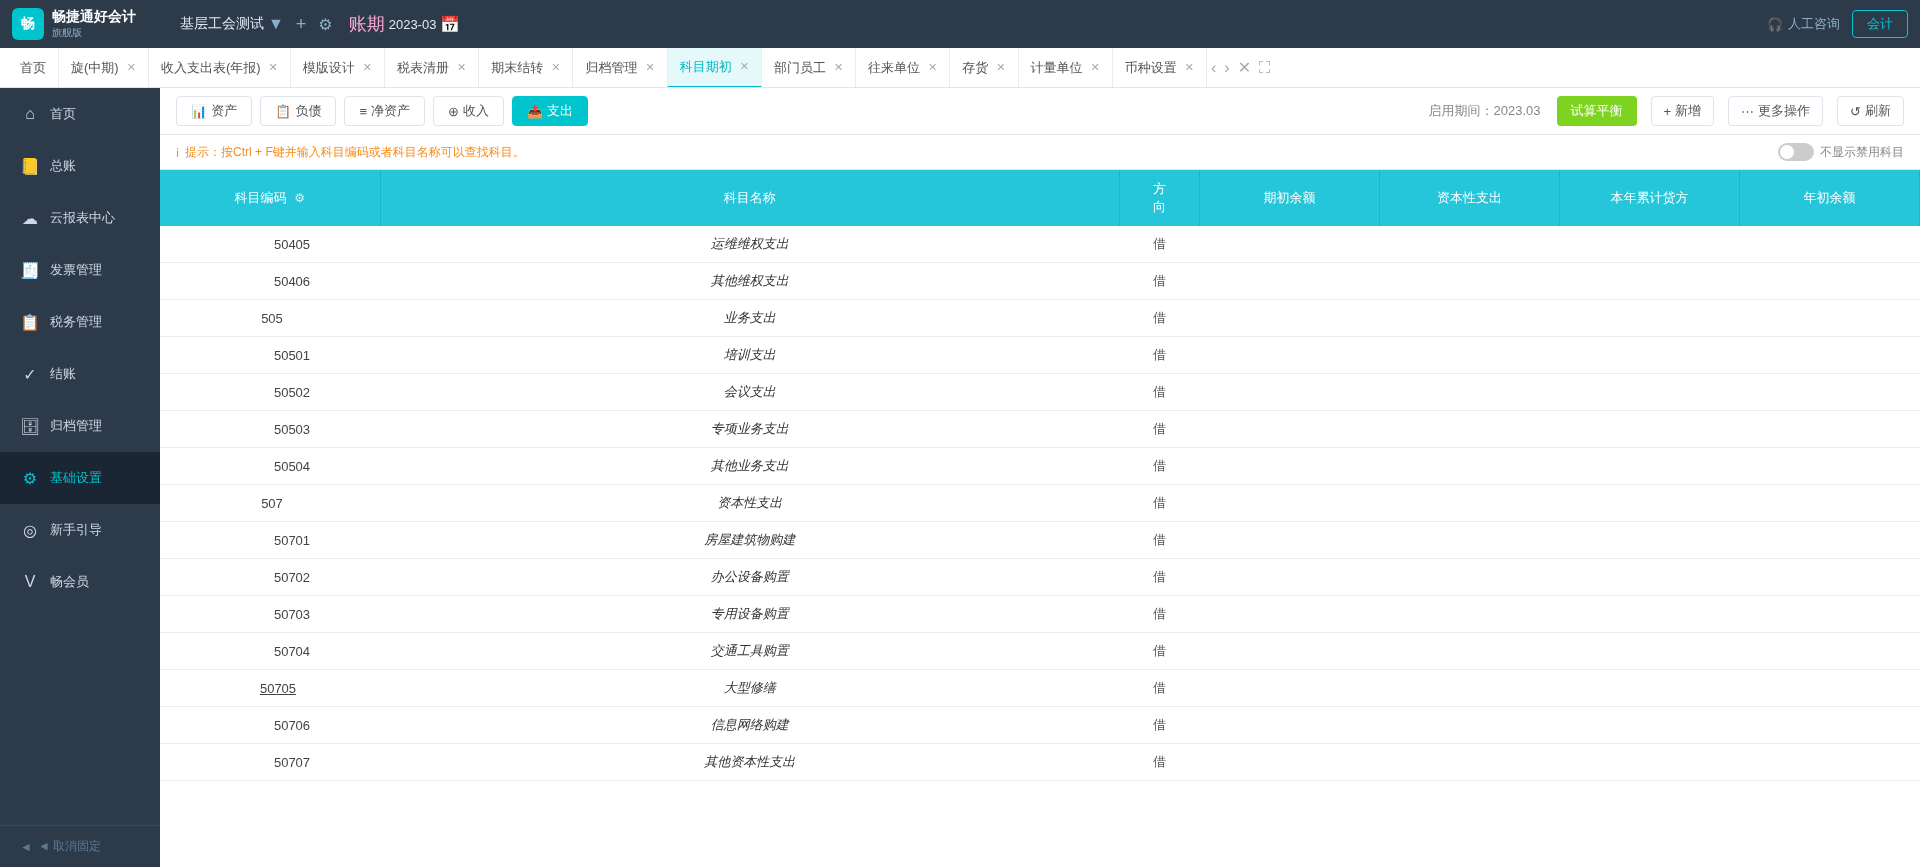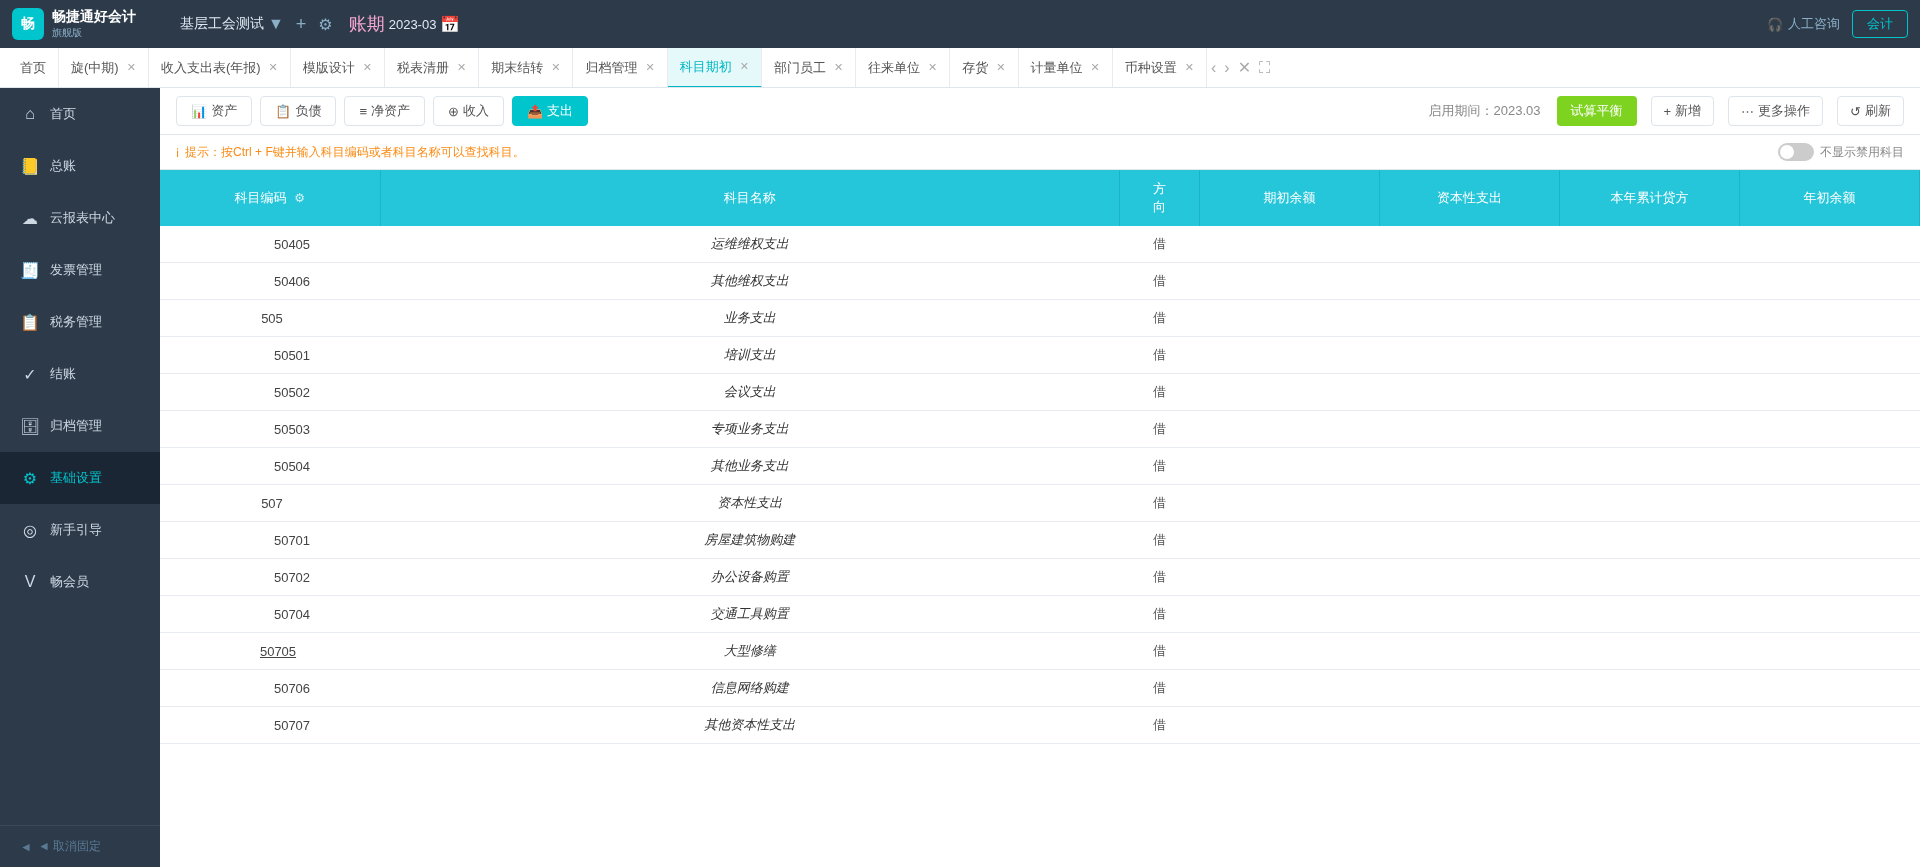--- a/index.html
+++ b/index.html
@@ -409,20 +409,29 @@
             <tr class="sub-item">
               <td style="padding-left: 60px;">50702</td>
               <td style="text-align: center;">办公设备购置</td>
               <td style="text-align: center;">借</td>
               <td></td>
               <td></td>
               <td></td>
               <td></td>
             </tr>
             <tr class="sub-item">
+              <td style="padding-left: 60px;">50703</td>
+              <td style="text-align: center;">专用设备购置</td>
+              <td style="text-align: center;">借</td>
+              <td></td>
+              <td></td>
+              <td></td>
+              <td></td>
+            </tr>
+            <tr class="sub-item">
               <td style="padding-left: 60px;">50704</td>
               <td style="text-align: center;">交通工具购置</td>
               <td style="text-align: center;">借</td>
               <td></td>
               <td></td>
               <td></td>
               <td></td>
             </tr>
             <tr class="sub-item">
               <td style="padding-left: 32px; text-decoration: underline;">50705</td>

